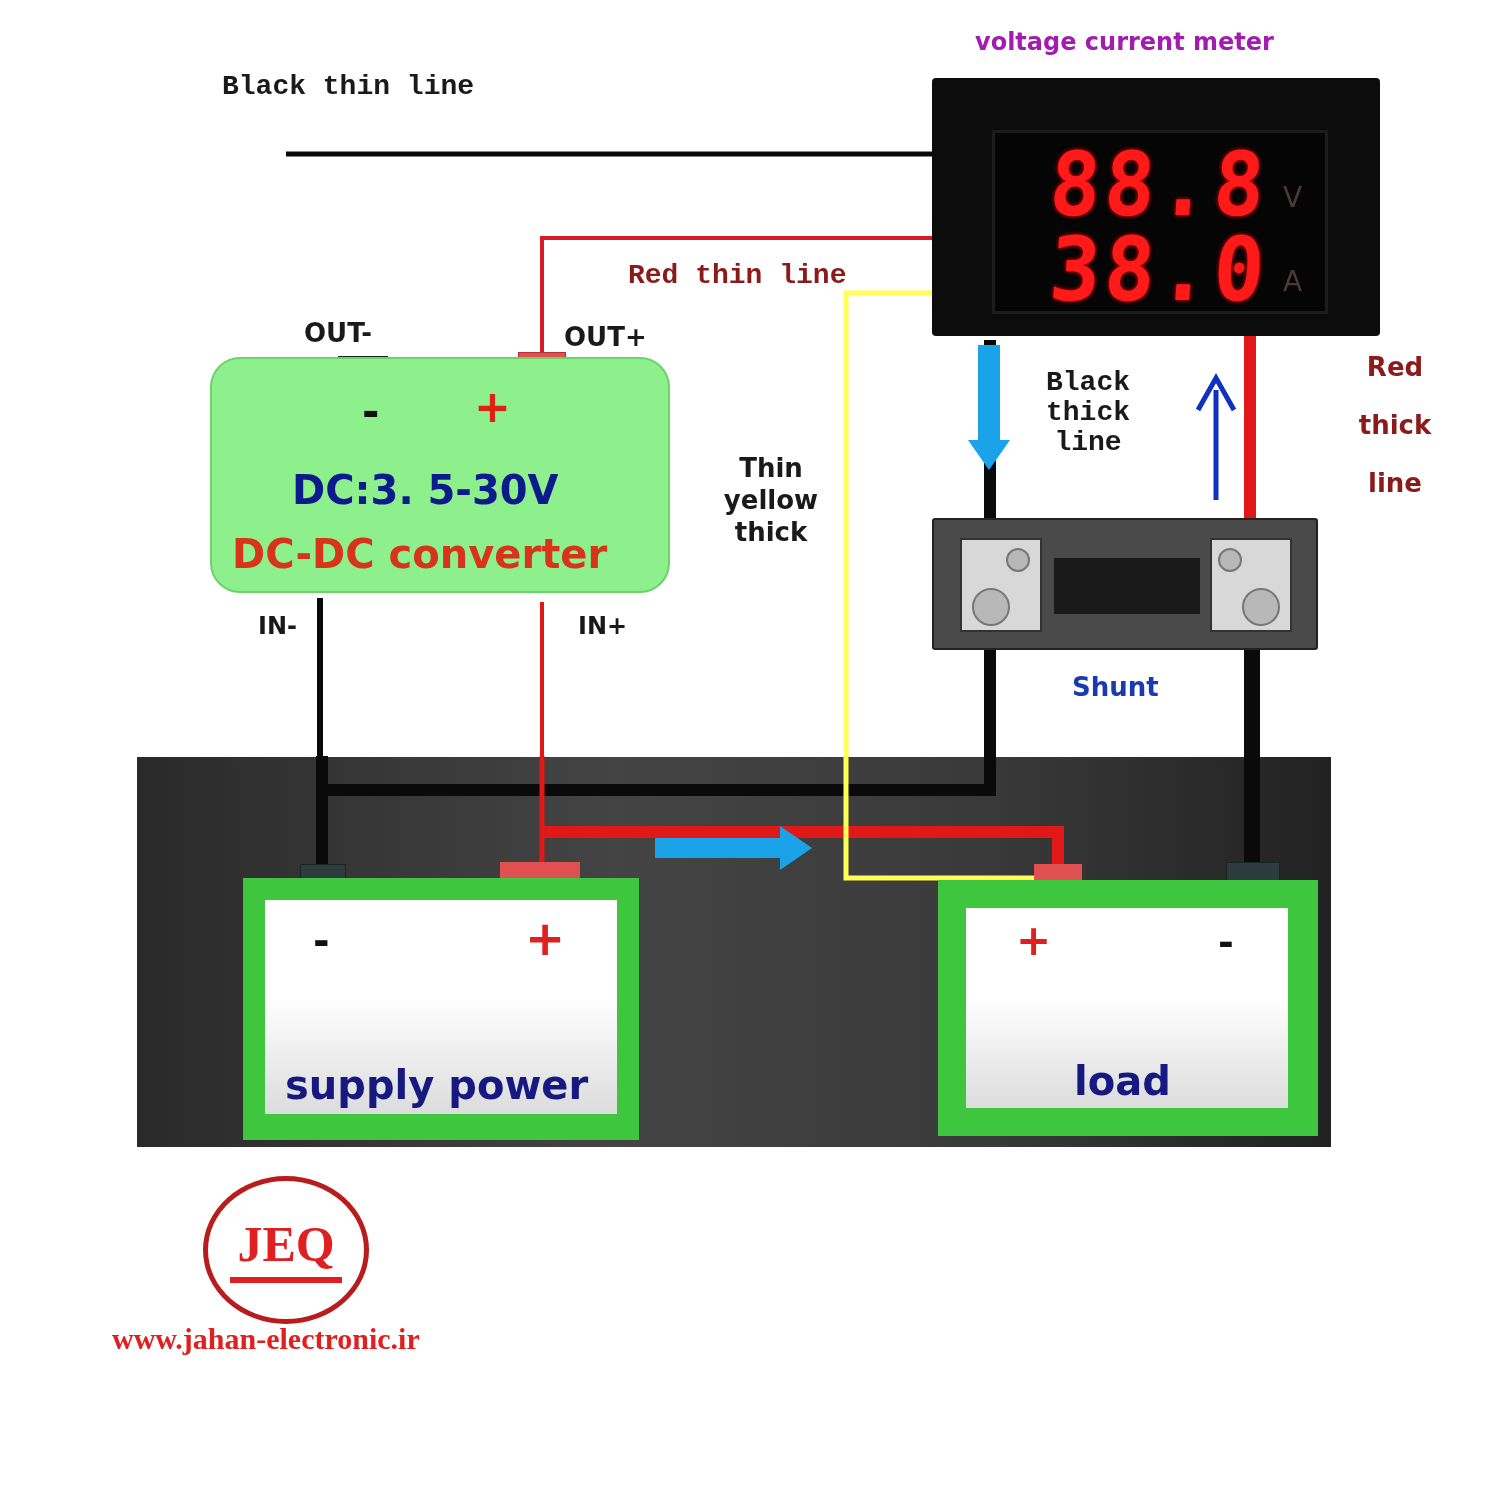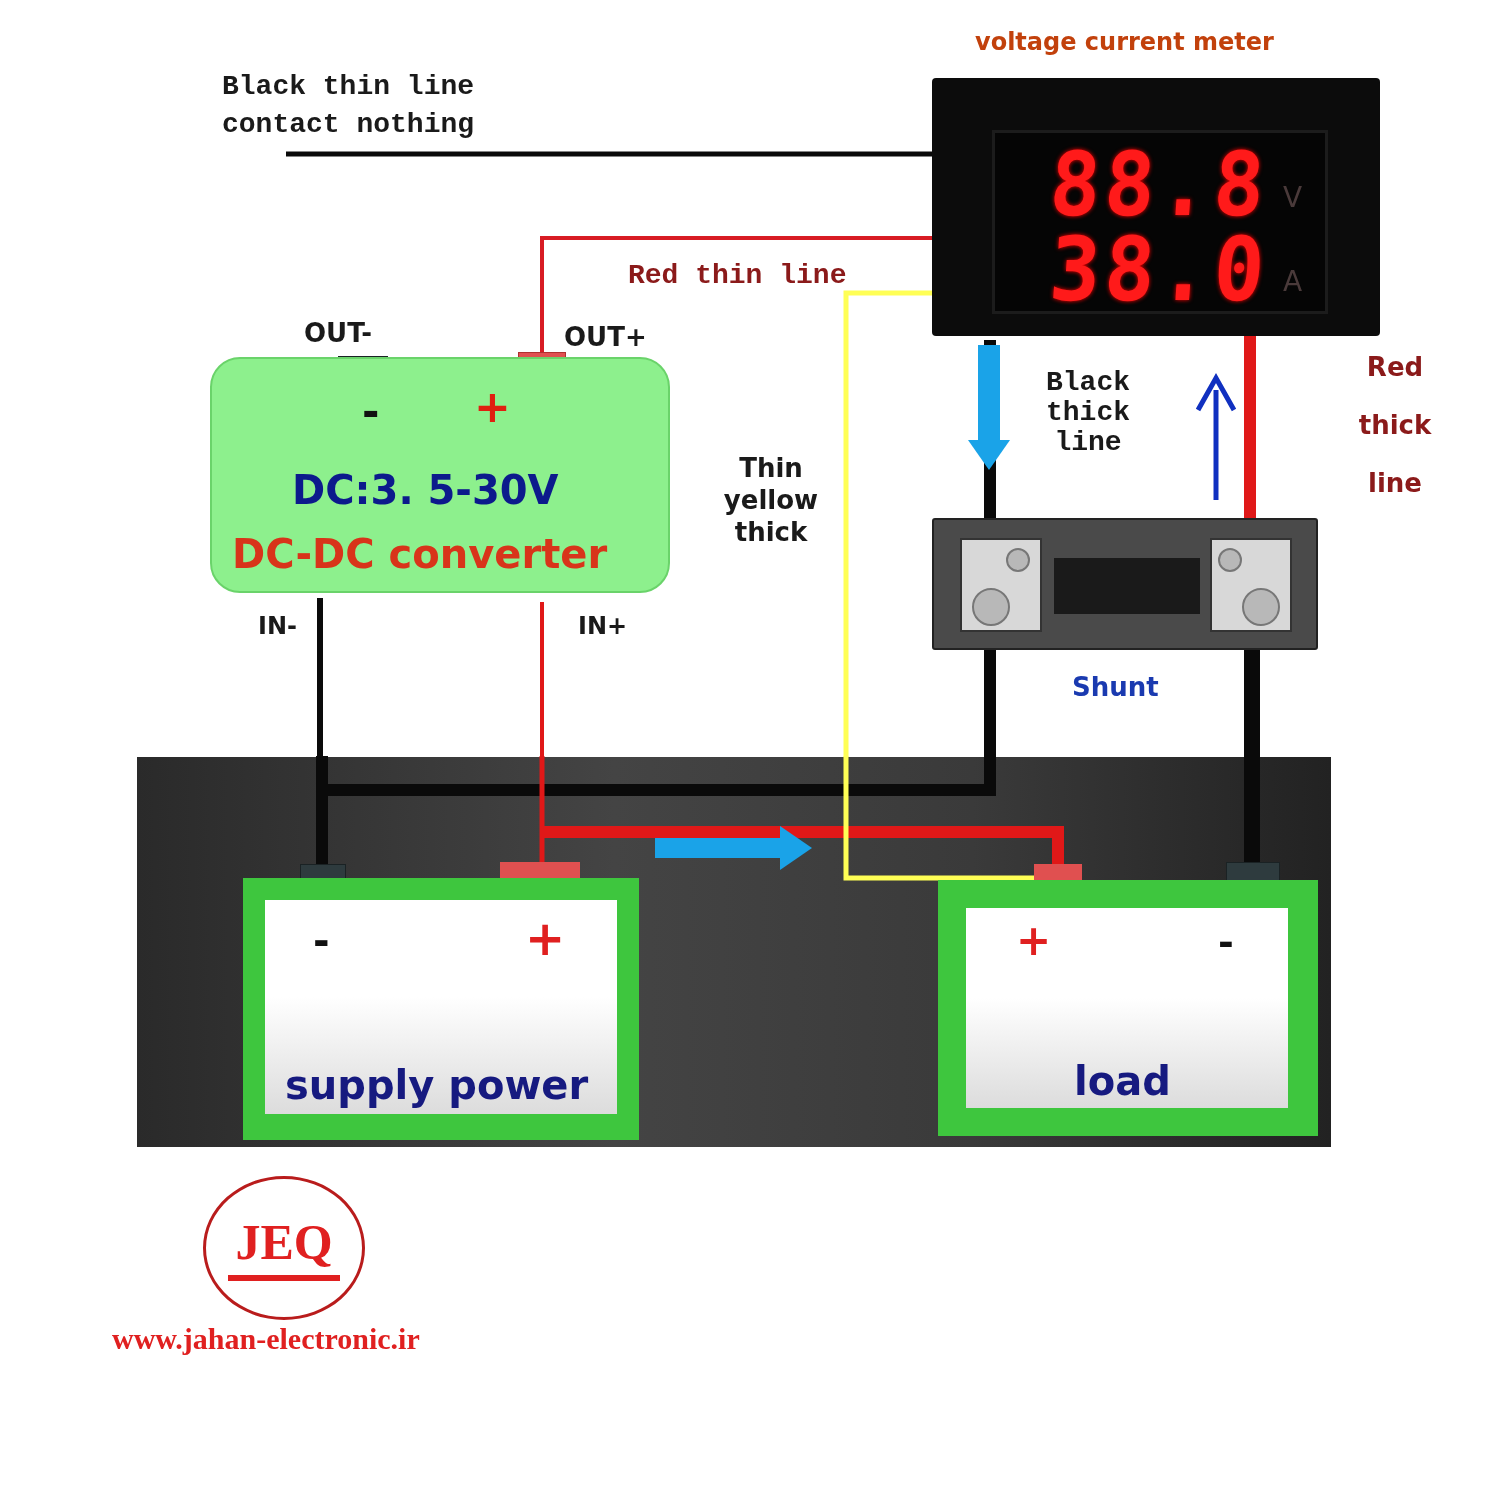--- a/index.html
+++ b/index.html
@@ -3,21 +3,21 @@
 <meta charset="utf-8">
 <style>
   html, body { margin: 0; padding: 0; background: #ffffff; }
   body { width: 1512px; height: 1512px; position: relative; overflow: hidden; font-family: "DejaVu Sans", sans-serif; }
   .abs { position: absolute; }
   .mono { font-family: "Liberation Mono", "DejaVu Sans Mono", monospace; font-weight: bold; }
   .sans-b { font-family: "DejaVu Sans", sans-serif; font-weight: bold; }
   svg.wires { position: absolute; left: 0; top: 0; }
   .lbl-black { color: #1a1a1a; }
   .lbl-red { color: #8b1a1a; }
-  .lbl-navy { color: #c2410c; text-align: right; }
+  .lbl-navy { color: #a21caf; text-align: right; }
 
   
   .meter { left: 932px; top: 78px; width: 448px; height: 258px; background: #0c0c0c; border-radius: 4px; }
   .meter-bezel { position: absolute; left: 60px; top: 52px; width: 330px; height: 178px; background: #050505; border: 3px solid #1c1c1c; }
   .seg { position: absolute; font-family: "DejaVu Sans Mono", monospace; font-weight: bold; color: #ff1a1a; letter-spacing: 4px; font-size: 84px; line-height: 84px; transform: scaleY(1.05) skewX(-4deg); text-shadow: 0 0 4px #ff0000; }
   .unit { position: absolute; color: #4a3a3a; font-size: 28px; }
 
   
   .conv { left: 210px; top: 357px; width: 456px; height: 232px; background: #8df08d; border: 2px solid #6ad36a; border-radius: 30px; }
 
@@ -27,21 +27,21 @@
   .battery { background: #3ec63e; }
   .battery-inner { position: absolute; background: linear-gradient(180deg,#ffffff 0%,#ffffff 45%,#dcdcdc 100%); }
 
   .terminal { position: absolute; }
 
   
   .shunt { left: 932px; top: 518px; width: 382px; height: 128px; background: #4a4a4a; border: 2px solid #222; border-radius: 3px; }
   .shunt-block { position: absolute; top: 18px; width: 78px; height: 90px; background: #d8d8d8; border: 2px solid #333; }
   .screw { position: absolute; border-radius: 50%; background: #b8b8b8; border: 2px solid #777; }
 
-  .logo-circle { left: 203px; top: 1176px; width: 156px; height: 138px; border: 3px solid #b91c1c; border-radius: 50%; text-decoration: underline; }
+  .logo-circle { left: 203px; top: 1176px; width: 156px; height: 138px; border: 5px solid #b91c1c; border-radius: 50%; text-decoration: underline; }
 </style>
 </head>
 <body>
 
 <svg class="wires" width="1512" height="1512">
 
   <line x1="286" y1="154" x2="934" y2="154" stroke="#0a0a0a" stroke-width="5"></line>
 
   <polyline points="934,238 542,238 542,356" fill="none" stroke="#d81c24" stroke-width="4"></polyline>
 
@@ -74,21 +74,20 @@
   <div class="meter-bezel">
     <div class="seg" style="left:55px;top:10px;">88.8</div>
     <div class="seg" style="left:55px;top:95px;">38.0</div>
     <div class="unit" style="left:288px;top:48px;">V</div>
     <div class="unit" style="left:288px;top:132px;">A</div>
   </div>
 </div>
 
 <div class="abs mono lbl-black" style="left:222px;top:68px;font-size:28px;line-height:38px;">
   <div>Black thin line</div>
-  <div>contact nothing</div>
 </div>
 
 <div class="abs mono lbl-red" style="left:628px;top:260px;font-size:28px;">Red thin line</div>
 
 <div class="abs sans-b lbl-black" style="left:712px;top:452px;width:118px;font-size:26px;line-height:32px;text-align:center;">
   <div>Thin</div>
   <div>yellow</div>
   <div>thick</div>
 </div>
 

